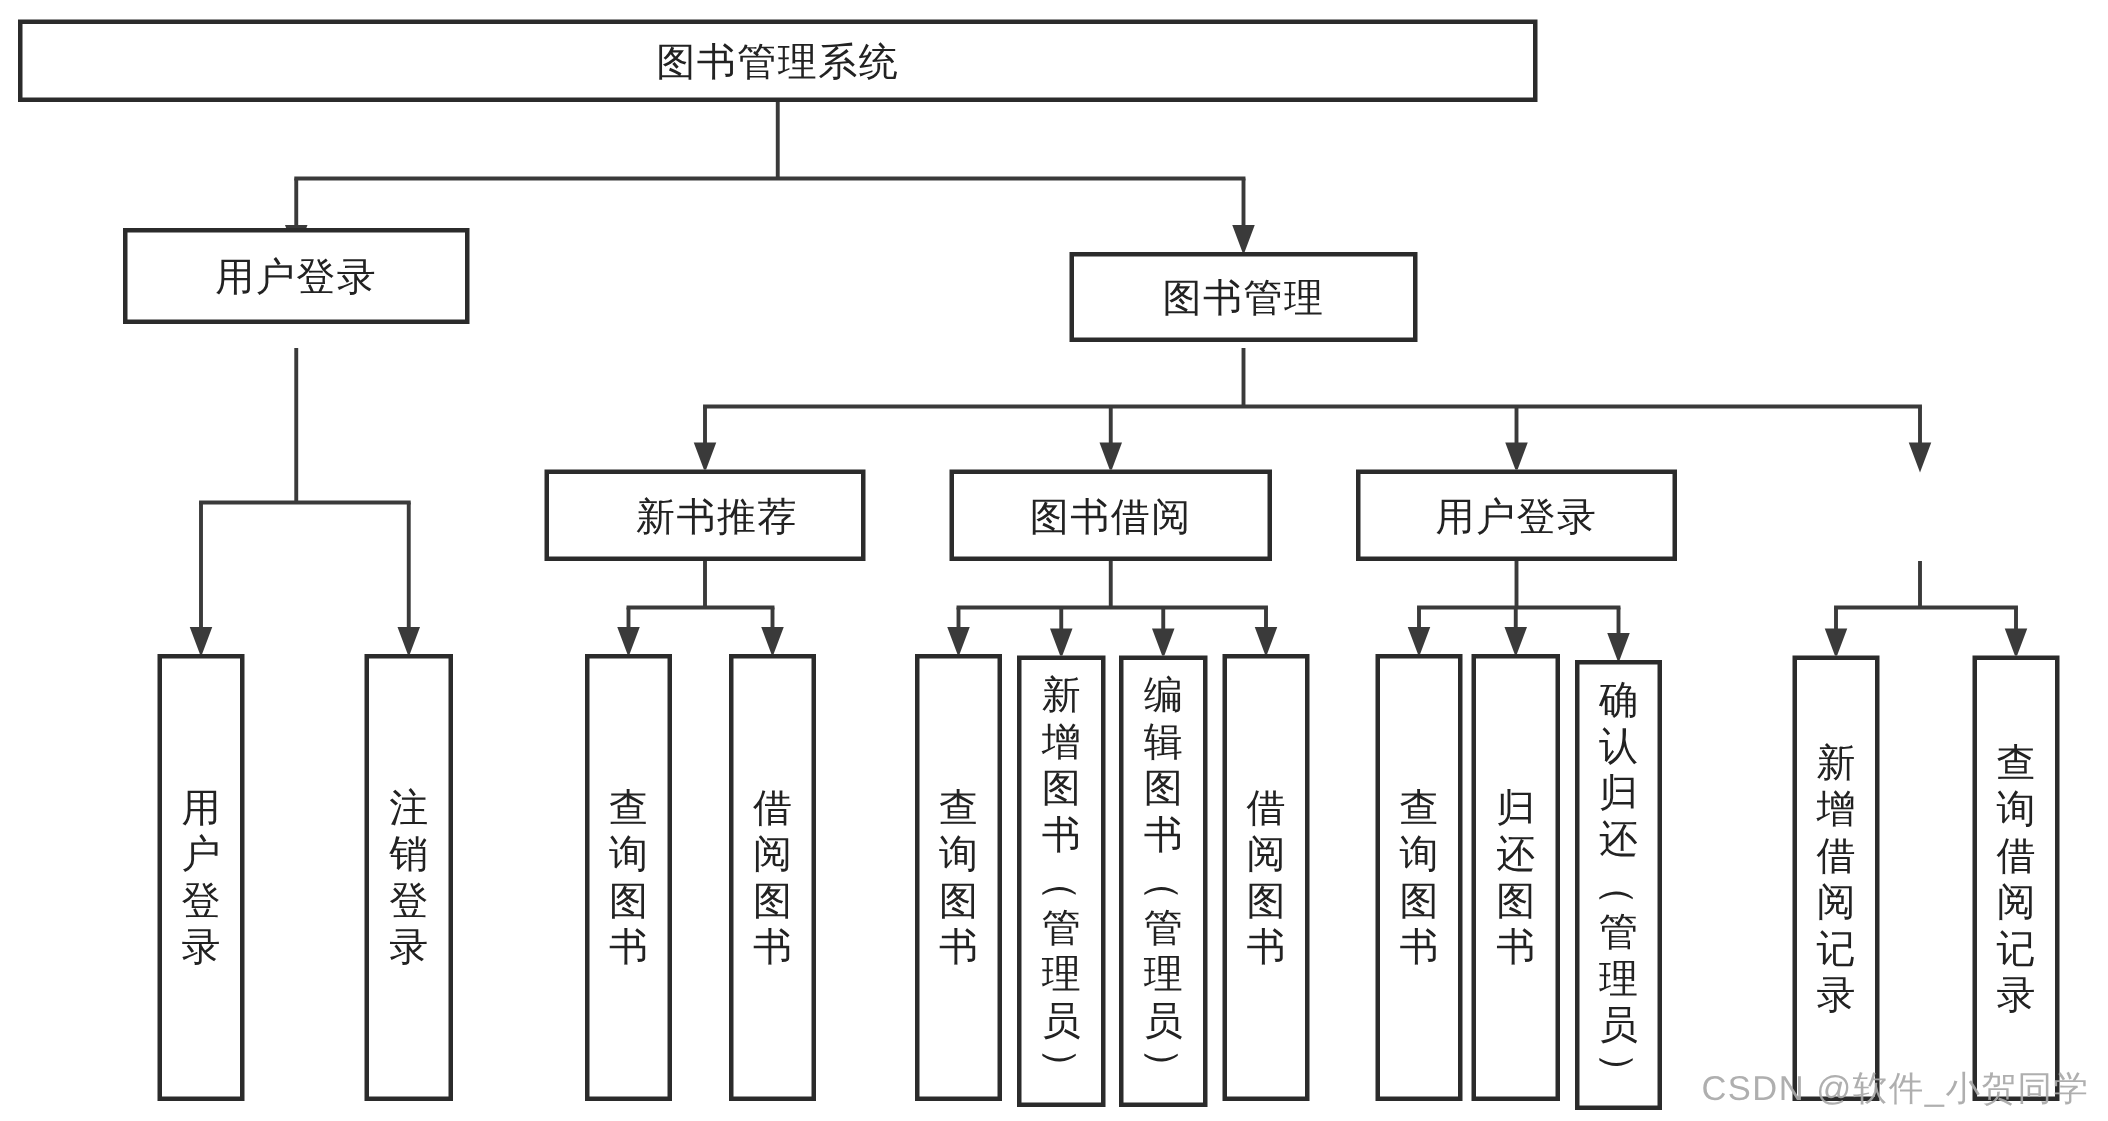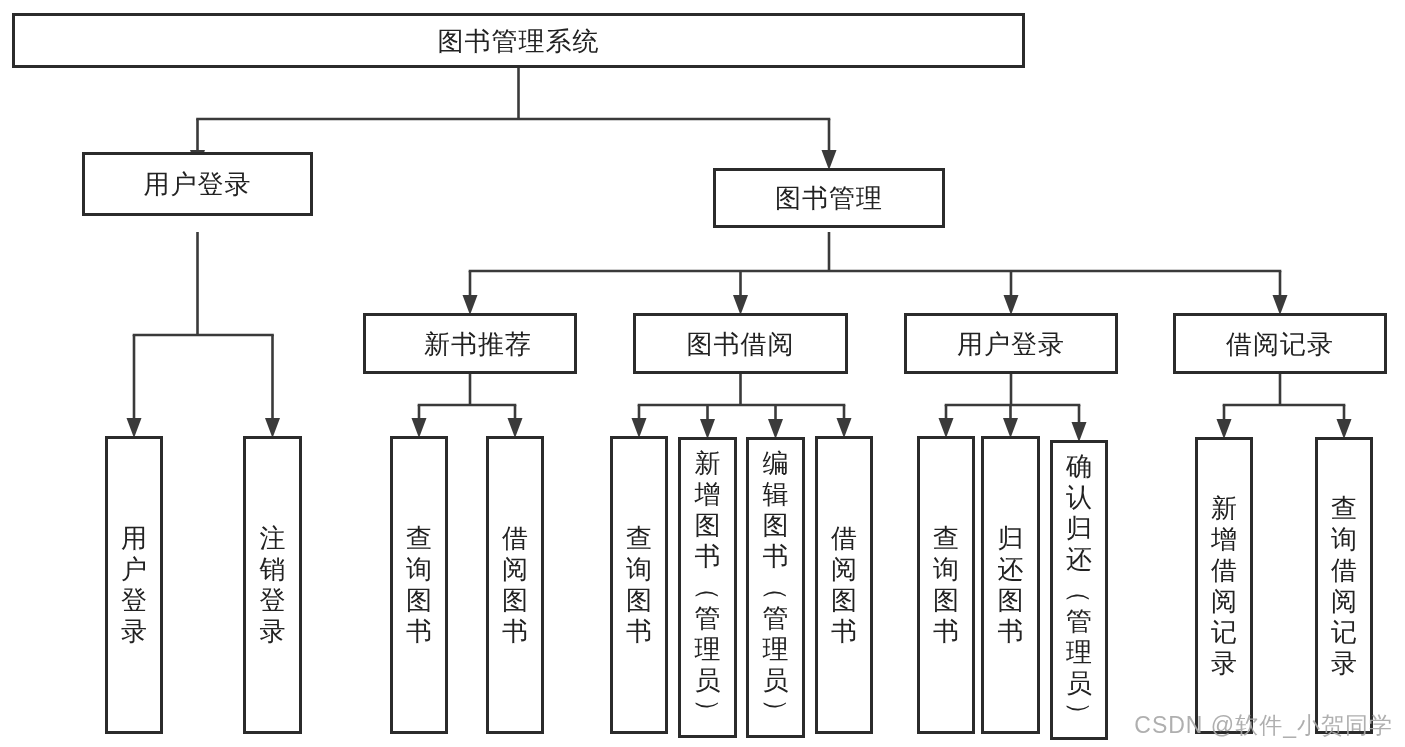--- a/index.html
+++ b/index.html
@@ -128,23 +128,20 @@
       </div>
       <div class="node h" style="left: 363px; top: 313px; width: 214px; height: 61px; padding-left: 16px;">
         <div class="label">新书推荐</div>
       </div>
       <div class="node h" style="left: 633px; top: 313px; width: 215px; height: 61px;">
         <div class="label">图书借阅</div>
       </div>
       <div class="node h" style="left: 904px; top: 313px; width: 214px; height: 61px;">
         <div class="label">用户登录</div>
       </div>
-      <div class="node h" style="left: 1173px; top: 313px; width: 214px; height: 61px;">
-        <div class="label">借阅记录</div>
-      </div>
       <div class="node v" style="left: 105px; top: 436px; width: 58px; height: 298px;">
         <div class="label">
           <span class="vchar">用</span>
           <span class="vchar">户</span>
           <span class="vchar">登</span>
           <span class="vchar">录</span>
         </div>
       </div>
       <div class="node v" style="left: 243px; top: 436px; width: 59px; height: 298px;">
         <div class="label">

